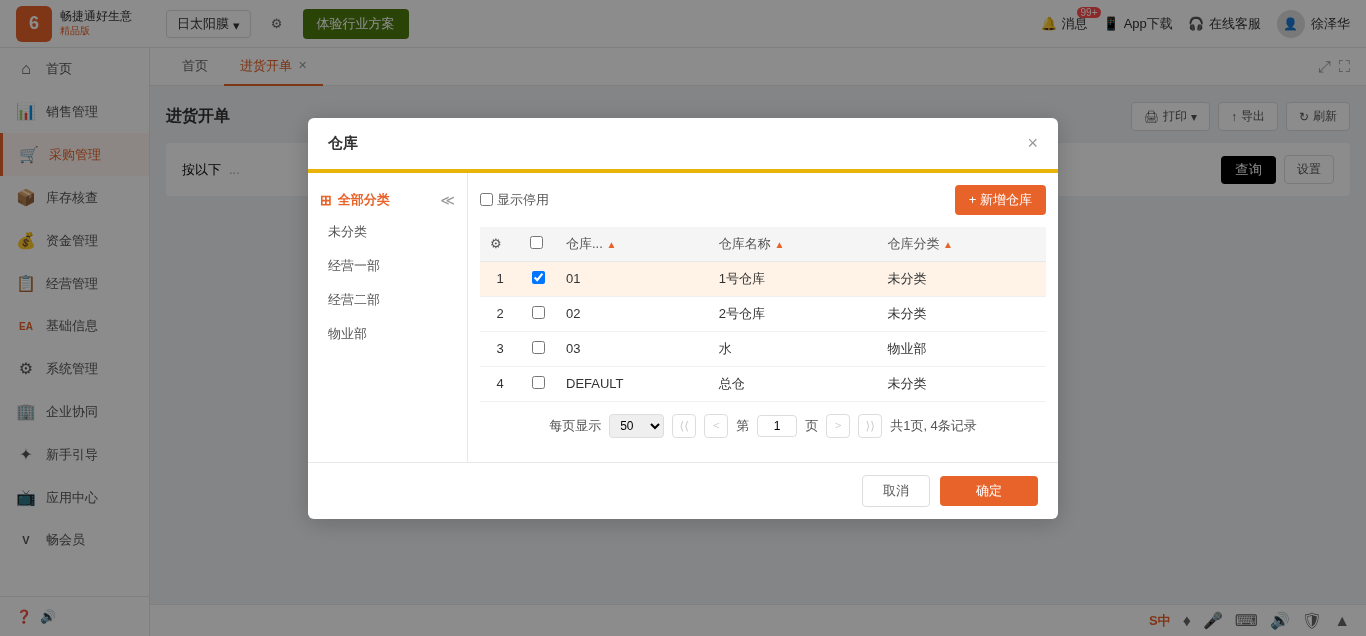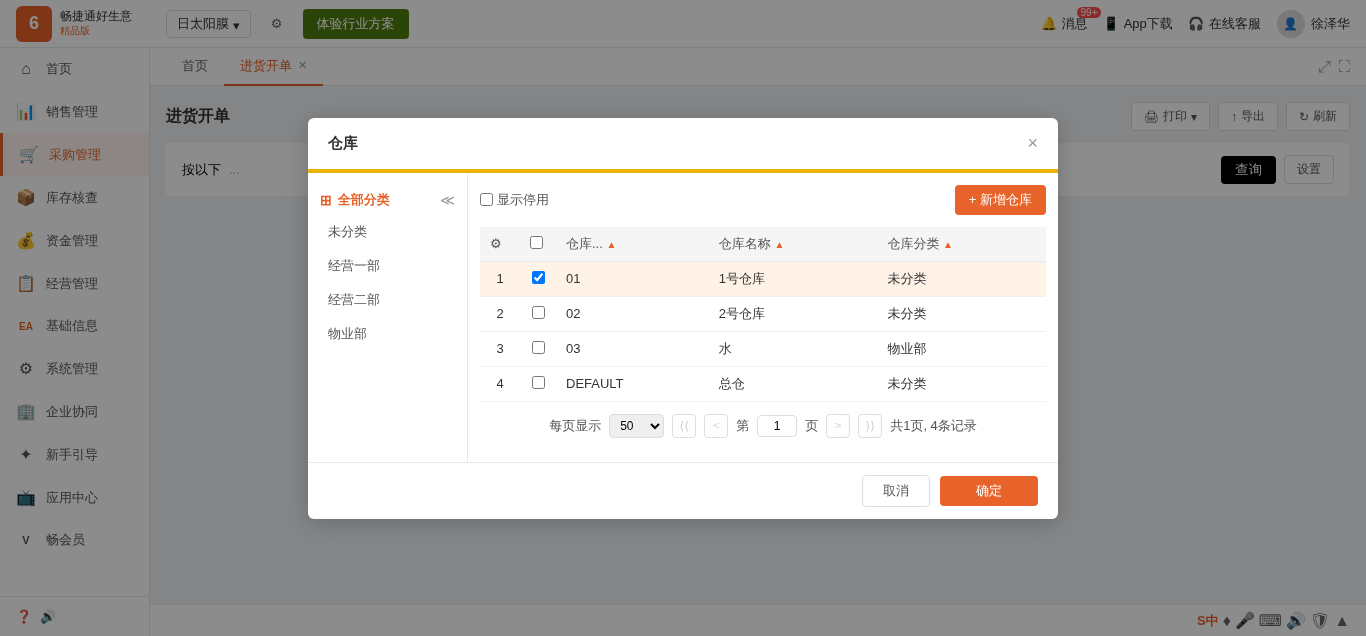--- a/index.html
+++ b/index.html
@@ -188,21 +188,21 @@
       display: flex; align-items: center; justify-content: flex-end; gap: 10px;
     }
     .btn-cancel { padding: 6px 20px; border: 1px solid #ddd; border-radius: 4px; background: #fff; cursor: pointer; font-size: 13px; color: #555; }
     .btn-confirm { padding: 6px 36px; border: none; border-radius: 4px; background: #e8632a; color: white; cursor: pointer; font-size: 13px; }
 
     
     .status-bar {
       position: fixed; bottom: 0; left: 0; right: 0; height: 32px;
       background: #fff; border-top: 1px solid #e8e8e8;
       display: flex; align-items: center; justify-content: flex-end;
-      padding: 0 16px; gap: 4px; z-index: 50;
+      padding: 0 16px; gap: 12px; z-index: 50;
     }
     .status-icon { font-size: 16px; cursor: pointer; color: #666; }
   </style>
 </head>
 <body>
 
 <div class="top-header">
   <div class="logo-area">
     <div class="logo-icon">6</div>
     <div>

